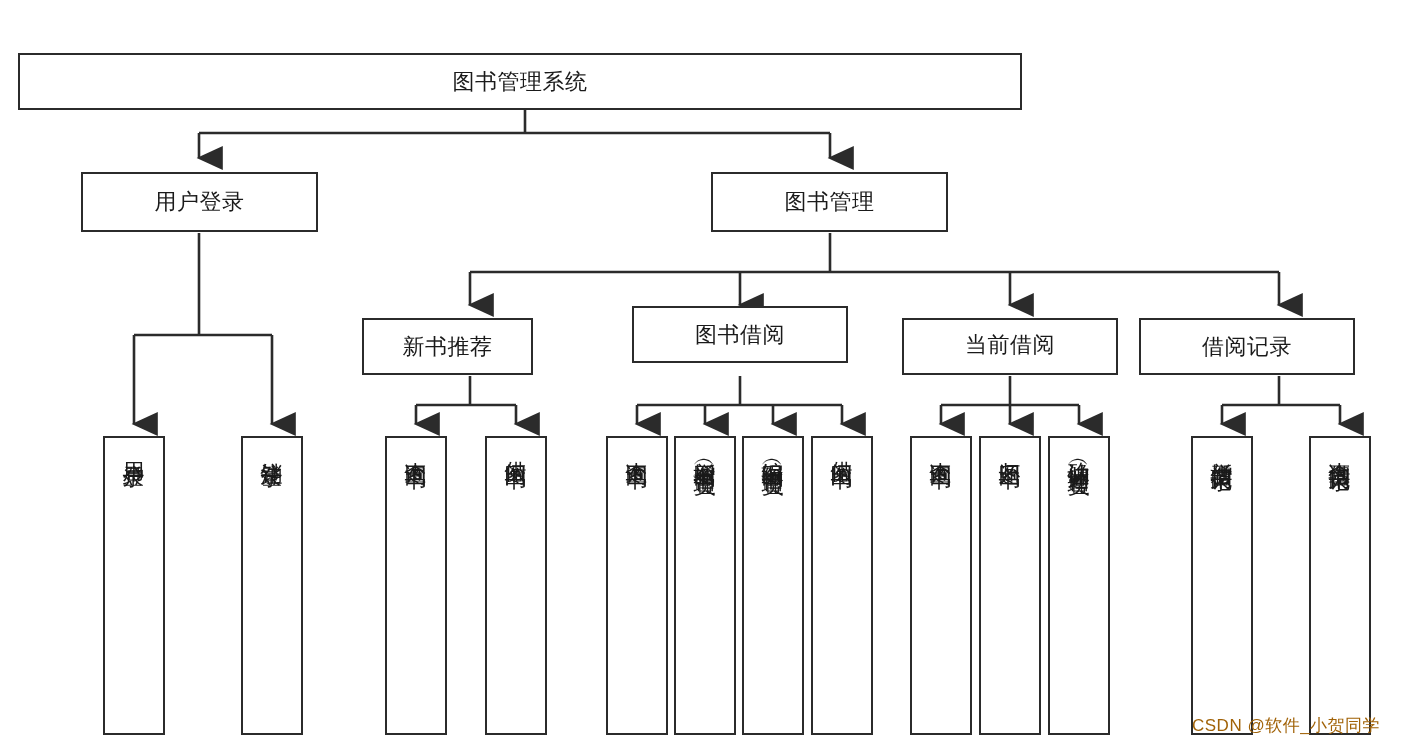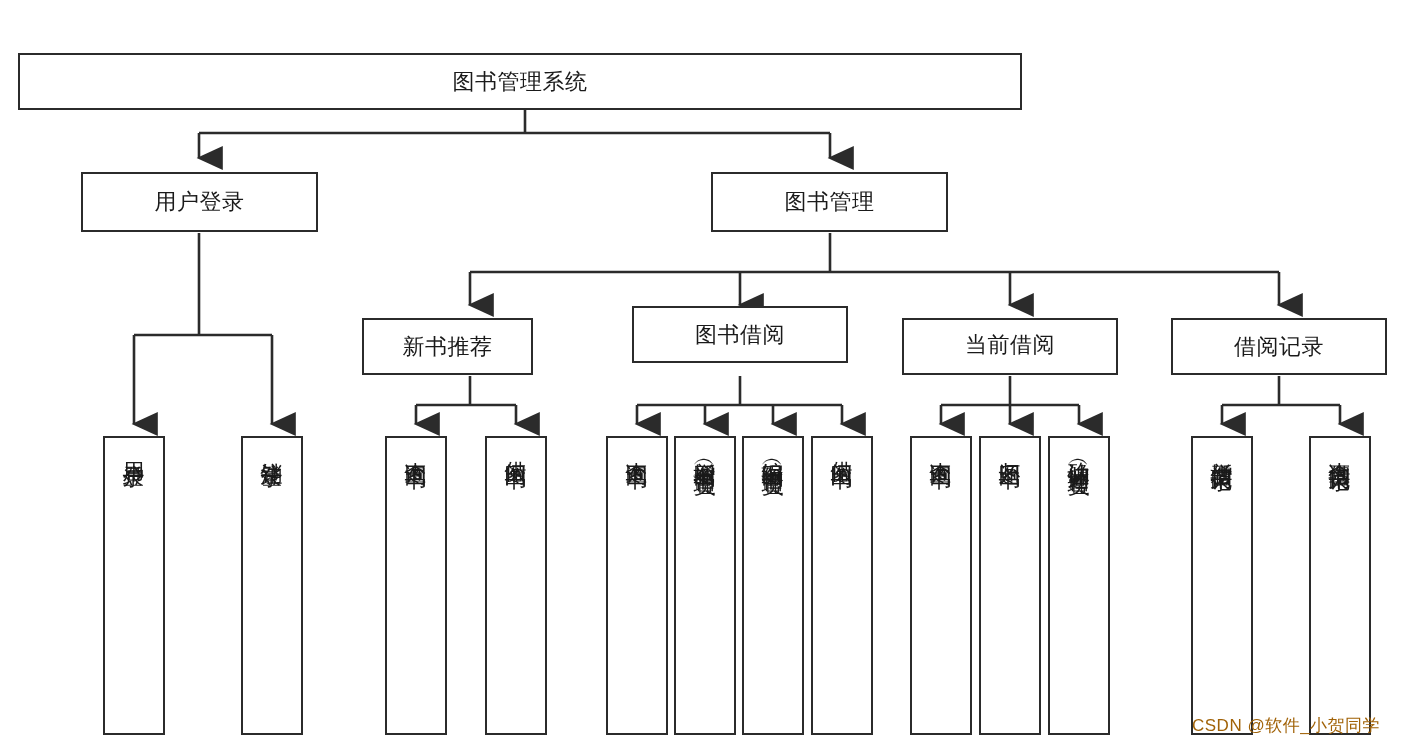--- a/index.html
+++ b/index.html
@@ -140,21 +140,21 @@
   </div>
 
   <div class="node horizontal" style="left:632px; top:306px; width:216px; height:57px;">
     <span class="label">图书借阅</span>
   </div>
 
   <div class="node horizontal" style="left:902px; top:318px; width:216px; height:57px;font-family:Liberation Mono, monospace;">
     <span class="label">当前借阅</span>
   </div>
 
-  <div class="node horizontal" style="left:1171px; top:318px; width:216px; height:57px;">
+  <div class="node horizontal" style="left:1139px; top:318px; width:216px; height:57px;">
     <span class="label">借阅记录</span>
   </div>
 
   <div class="node vertical" style="left:103px; top:436px; width:62px; height:299px;">
     <span class="label">用户登录</span>
   </div>
 
   <div class="node vertical" style="left:241px; top:436px; width:62px; height:299px;">
     <span class="label">注销登录</span>
   </div>

